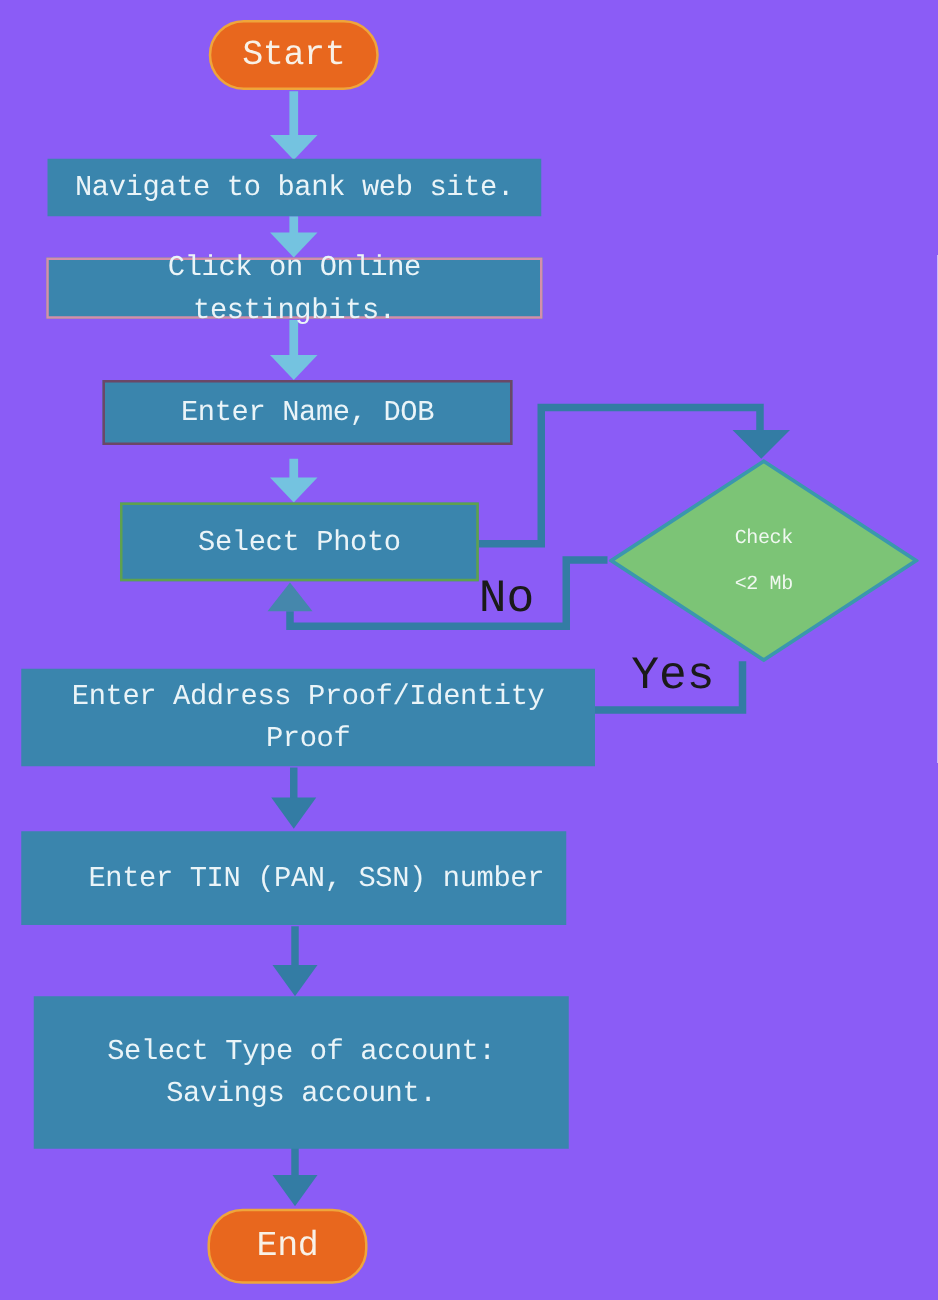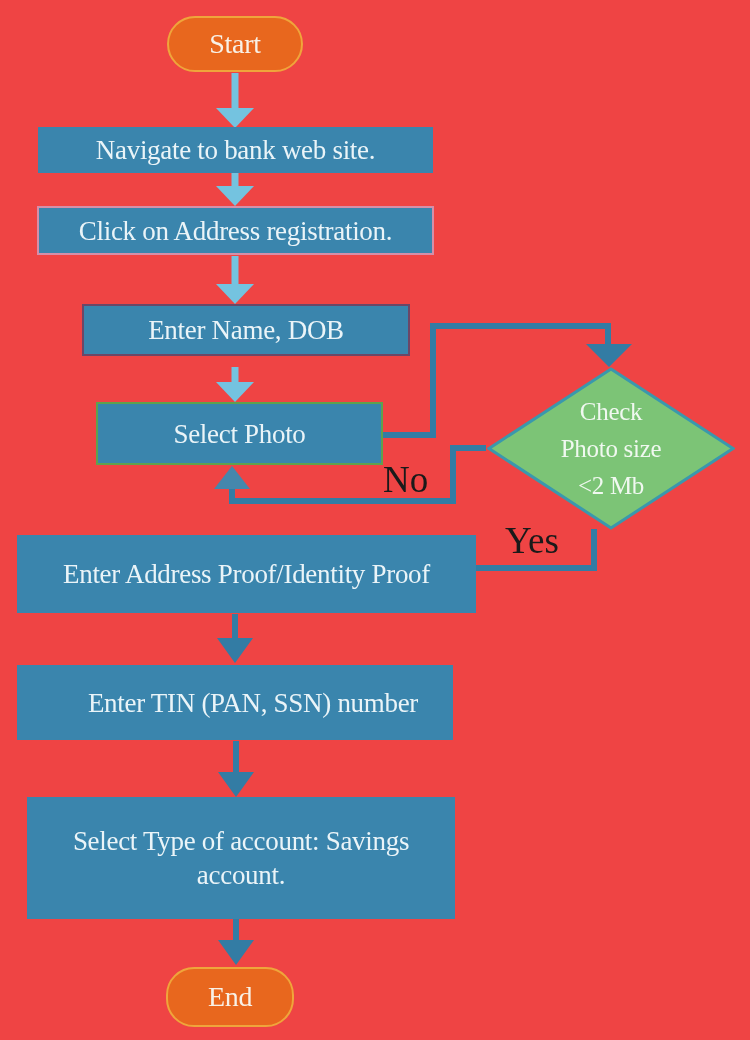--- a/index.html
+++ b/index.html
@@ -12,51 +12,51 @@
     --decision-border:#3A98AD;
     --arrow-light:#74C3E0;
     --arrow-dark:#337CA4;
     --arrow-return:#4587AC;
     --border-pink:#D58FA9;
     --border-purple:#6B4767;
     --border-green:#5FA14E;
     --label-text:#1A1A1A;
   }
   .canvas{
-    position:relative; width:750px; height:1040px; background:#ef4444;
-    font-family:Liberation Serif, serif; overflow:hidden;
+    position:relative; width:750px; height:1040px; background:#8b5cf6;
+    font-family:Liberation Mono, monospace; overflow:hidden;
   }
   .edges{ position:absolute; left:0; top:0; width:750px; height:1040px; pointer-events:none; }
   .edge-light{ stroke:var(--arrow-light); stroke-width:7; fill:none; }
   .head-light{ fill:var(--arrow-light); }
   .edge-dark{ stroke:var(--arrow-dark); stroke-width:6; fill:none; }
   .head-dark{ fill:var(--arrow-dark); }
   .head-return{ fill:var(--arrow-return); }
   .node{
     position:absolute; display:flex; align-items:center; justify-content:center;
     text-align:center; box-sizing:border-box; letter-spacing:-0.3px;
   }
   .process{
     background:var(--process-fill); color:var(--process-text);
-    font-size:27px; line-height:34px; padding:2px 8px;align-items:center;
+    font-size:23px; line-height:34px; padding:2px 8px;align-items:center;
   }
   .terminator{
     background:var(--terminator-fill); color:#F8F1E7;
     border:2px solid var(--terminator-border); border-radius:28px; font-size:28px;
   }
   .b-pink{ border:2px solid var(--border-pink); }
   .b-purple{ border:2px solid var(--border-purple); }
   .b-green{ border:2px solid var(--border-green); }
   .decision{ position:absolute; }
   .decision svg{ display:block; }
   .decision .poly{ fill:var(--decision-fill); stroke:var(--decision-border); stroke-width:3; }
   .decision-text{
     position:absolute; inset:0; display:flex; flex-direction:column;
     align-items:center; justify-content:center; color:#F0F8F0;
-    font-size:25px; line-height:37px; letter-spacing:-0.3px; text-align:center;
+    font-size:16px; line-height:37px; letter-spacing:-0.3px; text-align:center;
   }
   .edge-label{
     position:absolute; color:var(--label-text); font-size:37px; line-height:38px;
   }
   .credit{
     position:absolute; left:505px; top:1002px; color:#111111;
     font-size:21px; font-weight:bold; letter-spacing:0;
   }
 </style>
 </head>
@@ -99,38 +99,37 @@
 
   <div class="node terminator" style="left:167px; top:16px; width:136px; height:56px;">
     <span>Start</span>
   </div>
 
   <div class="node process" style="left:38px; top:127px; width:395px; height:46px;">
     <span>Navigate to bank web site.</span>
   </div>
 
   <div class="node process b-pink" style="left:37px; top:206px; width:397px; height:49px;">
-    <span>Click on Address registration.</span>
+    <span>Click on Online testingbits.</span>
   </div>
 
   <div class="node process b-purple" style="left:66px; top:304px; width:328px; height:52px;margin-left:16px;">
     <span>Enter Name, DOB</span>
   </div>
 
   <div class="node process b-green" style="left:96px; top:402px; width:287px; height:63px;">
     <span>Select Photo</span>
   </div>
 
   <div class="decision" style="left:487px; top:367px; width:248px; height:163px;">
     <svg width="248" height="163" viewBox="0 0 248 163">
       <polygon class="poly" points="124,2 246,81.5 124,161 2,81.5"></polygon>
     </svg>
     <div class="decision-text">
       <span>Check</span>
-      <span>Photo size</span>
       <span>&lt;2 Mb</span>
     </div>
   </div>
 
   <div class="edge-label" style="left:383px; top:461px;">
     <span>No</span>
   </div>
 
   <div class="edge-label" style="left:505px; top:522px;">
     <span>Yes</span>

